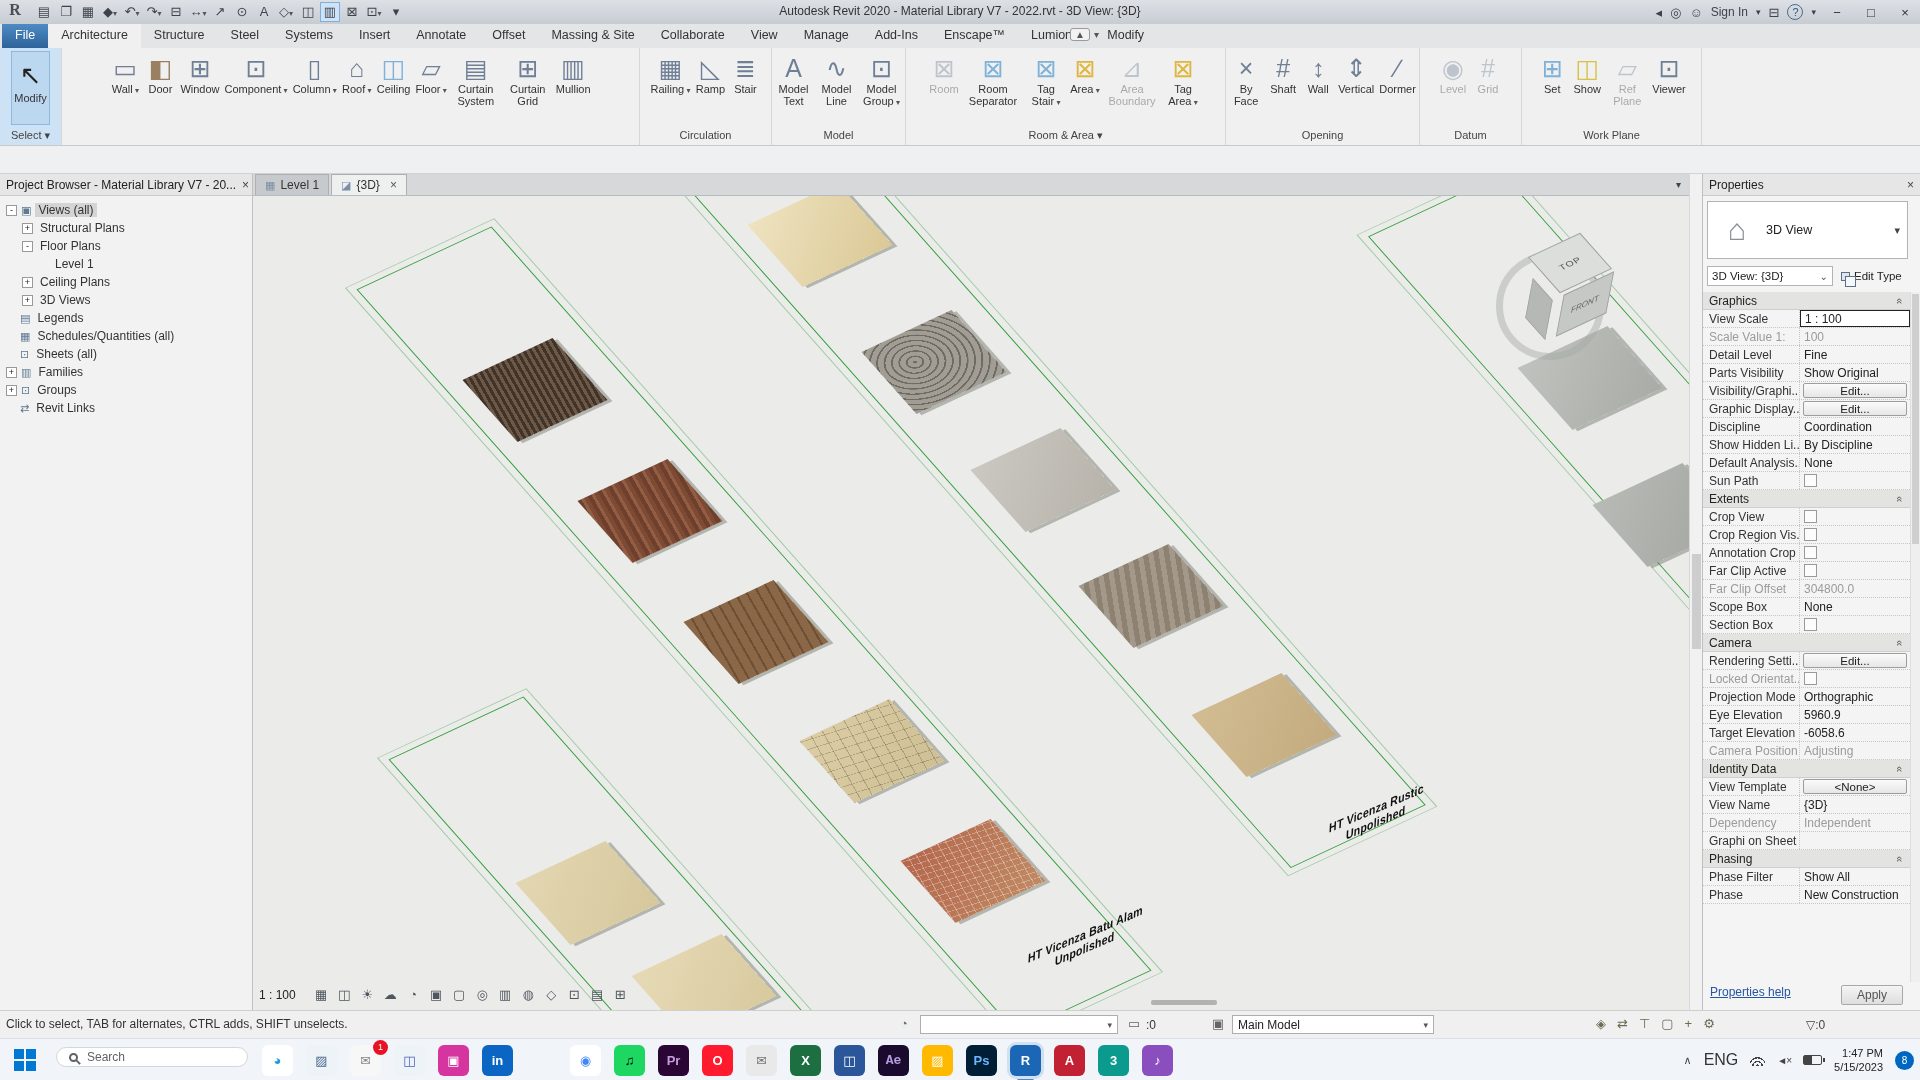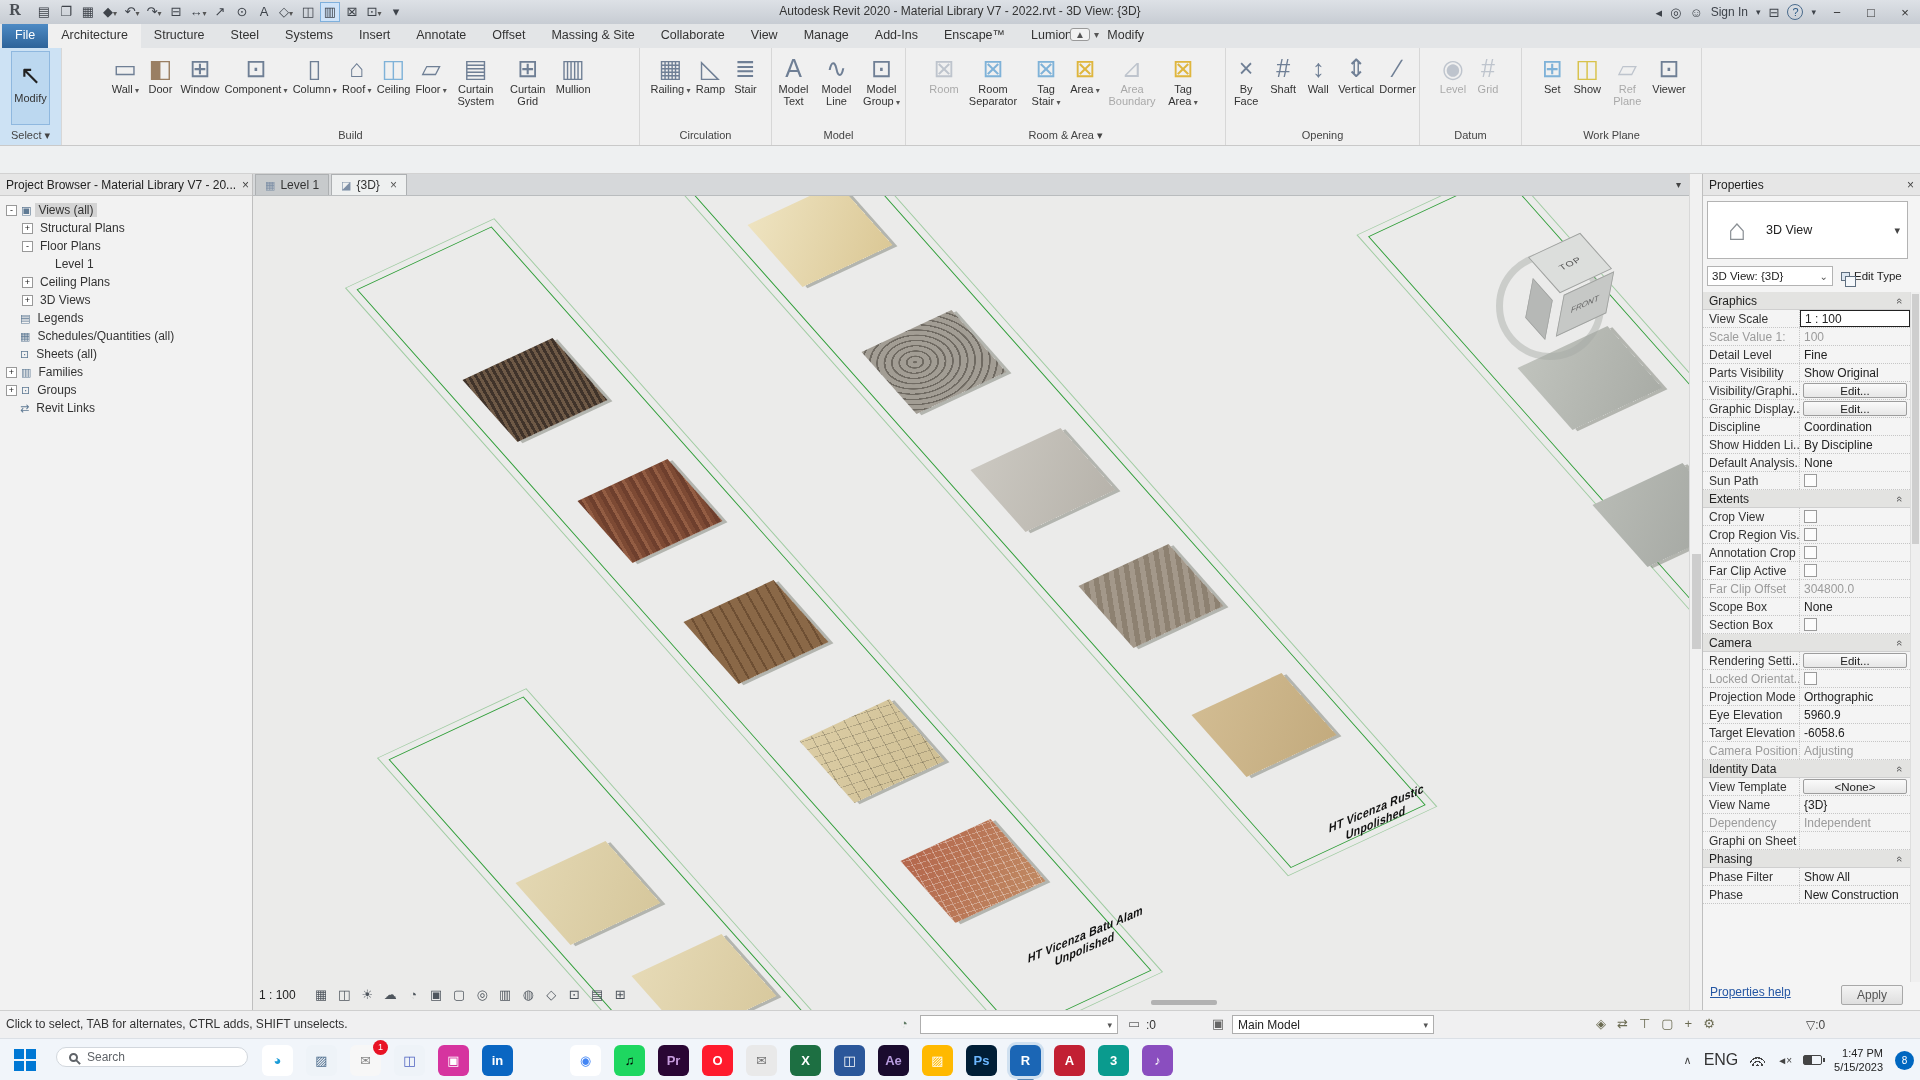--- a/index.html
+++ b/index.html
@@ -272,21 +272,20 @@
             <div class="rbtn" style="width: 50px;">
               <div class="bic">⊞</div>
               <div class="blb"><span>Curtain Grid</span></div>
             </div>
 
             <div class="rbtn">
               <div class="bic">▥</div>
               <div class="blb"><span>Mullion</span></div>
             </div>
           </div>
-        <div class="plabel">Build</div>
       </div>
 
       <div class="rpanel" style="left: 640px; width: 132px;">
         <div class="rbtns">
 
             <div class="rbtn">
               <div class="bic">▦</div>
               <div class="blb"><span>Railing</span><span class="arr"> ▾</span></div>
             </div>
 
@@ -899,21 +898,21 @@
         <div class="app" style="background: rgb(29, 111, 66); color: rgb(255, 255, 255);">
           <span>X</span>
 
         </div>
 
         <div class="app" style="background: rgb(43, 87, 154); color: rgb(255, 255, 255);">
           <span>◫</span>
 
         </div>
 
-        <div class="app" style="background: rgb(26, 11, 46); color: rgb(183, 155, 221);">
+        <div class="app" style="background: rgb(26, 11, 46); color: rgb(183, 155, 221); font-family: Liberation Mono, monospace;">
           <span>Ae</span>
 
         </div>
 
         <div class="app" style="background: rgb(255, 185, 0); color: rgb(255, 255, 255);">
           <span>▨</span>
 
         </div>
 
         <div class="app" style="background: rgb(0, 30, 54); color: rgb(107, 183, 255);">

